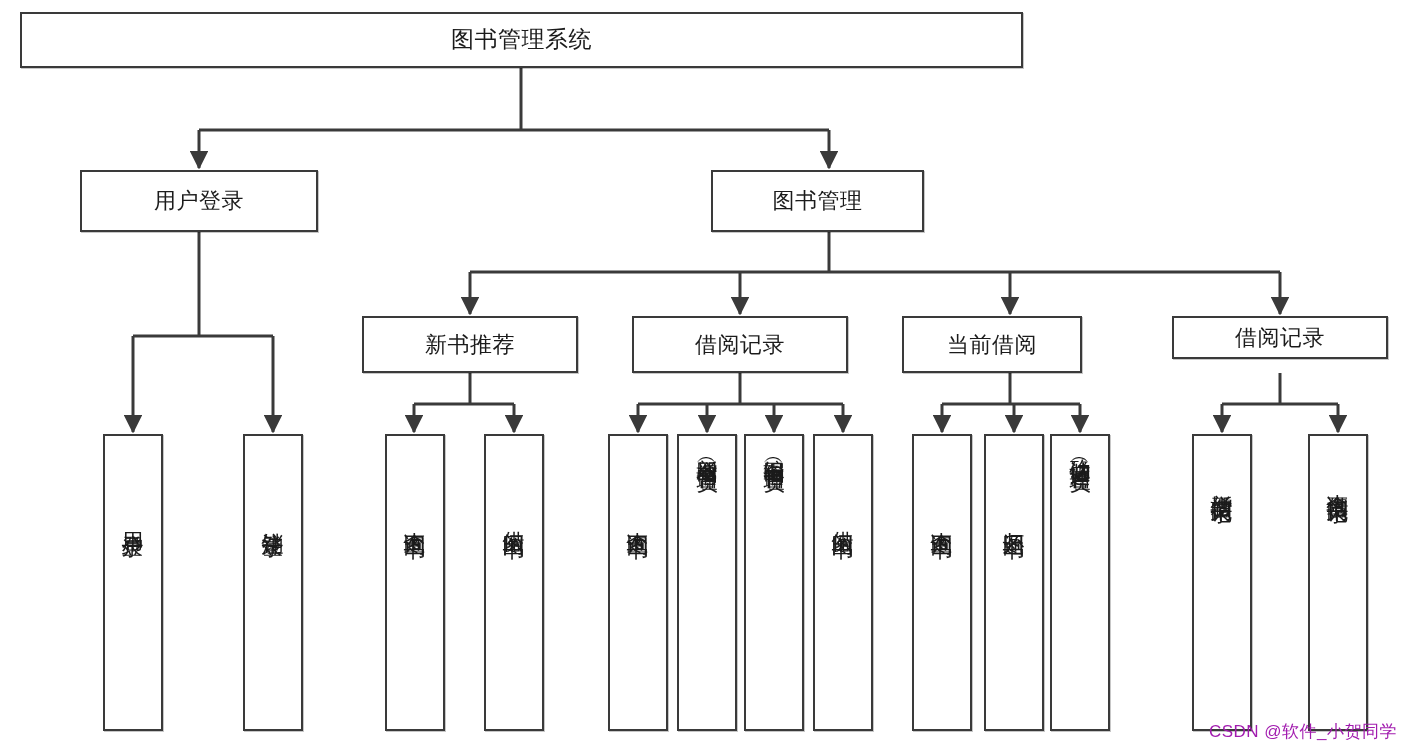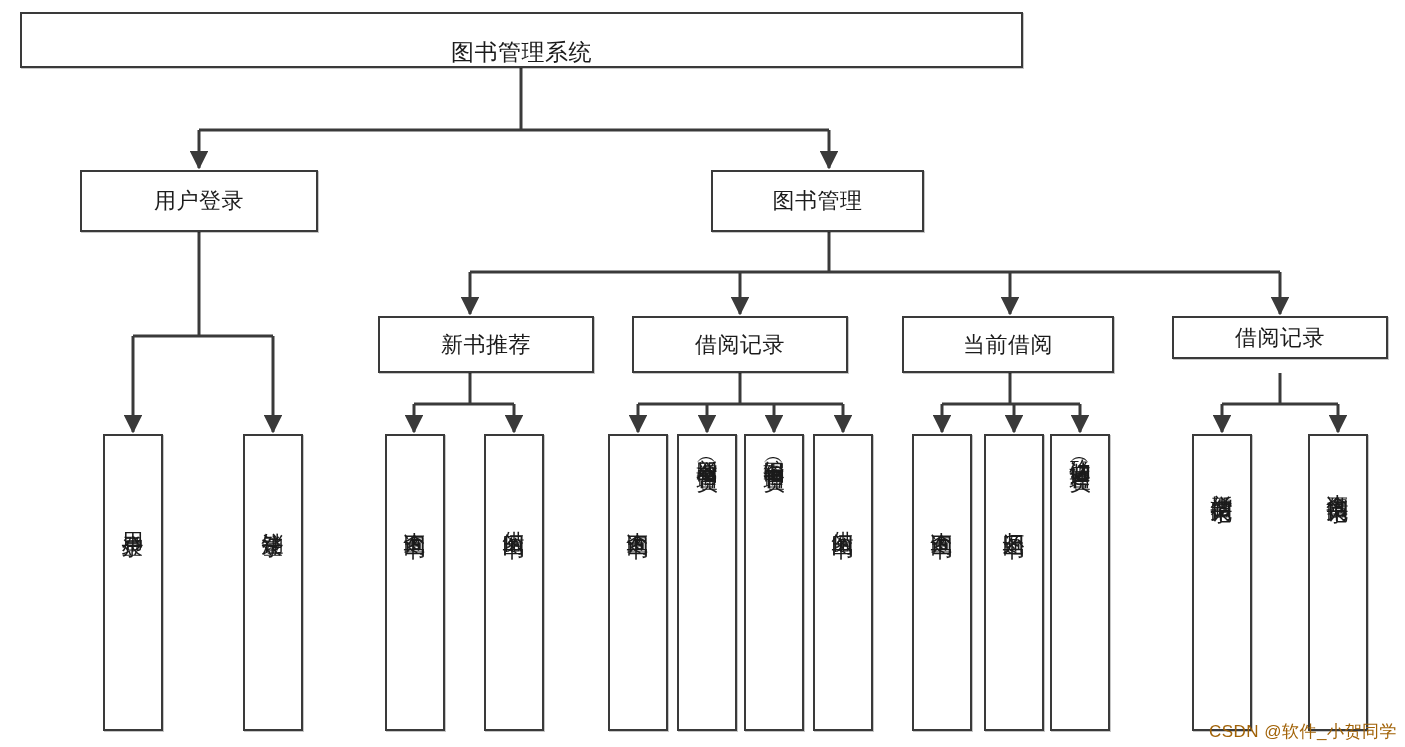--- a/index.html
+++ b/index.html
@@ -64,21 +64,21 @@
     white-space: nowrap;
   }
   .node.vert.tall .label {
     font-size: 21px;
   }
   #watermark {
     position: absolute;
     right: 8px;
     bottom: 4px;
     font-size: 17px;
-    color: #a16207;
+    color: #a21caf;
     letter-spacing: 0.5px;
     white-space: nowrap;
   }
 </style>
 </head>
 <body>
 
 <div id="canvas">
 
   <svg id="links" viewBox="0 0 1405 747" width="1405" height="747" xmlns="http://www.w3.org/2000/svg">
@@ -124,41 +124,41 @@
       <path d="M 1014 404 L 1014 432" marker-end="url(#arrow)"></path>
       <path d="M 1080 404 L 1080 432" marker-end="url(#arrow)"></path>
 
       <path d="M 1280 373 L 1280 404"></path>
       <path d="M 1222 404 L 1338 404"></path>
       <path d="M 1222 404 L 1222 432" marker-end="url(#arrow)"></path>
       <path d="M 1338 404 L 1338 432" marker-end="url(#arrow)"></path>
     </g>
   </svg>
 
-  <div class="node root horiz" style="left:20px; top:12px; width:1003px; height:56px;align-items:flex-end;">
+  <div class="node root horiz" style="left:20px; top:12px; width:1003px; height:56px;">
     <span class="label">图书管理系统</span>
   </div>
 
   <div class="node horiz" style="left:80px; top:170px; width:238px; height:62px;">
     <span class="label">用户登录</span>
   </div>
 
   <div class="node horiz" style="left:711px; top:170px; width:213px; height:62px;">
     <span class="label">图书管理</span>
   </div>
 
-  <div class="node horiz" style="left:378px; top:316px; width:216px; height:57px;">
+  <div class="node horiz" style="left:362px; top:316px; width:216px; height:57px;">
     <span class="label">新书推荐</span>
   </div>
 
   <div class="node horiz" style="left:632px; top:316px; width:216px; height:57px;">
     <span class="label">借阅记录</span>
   </div>
 
-  <div class="node horiz" style="left:902px; top:316px; width:212px; height:57px;">
+  <div class="node horiz" style="left:902px; top:316px; width:180px; height:57px;">
     <span class="label">当前借阅</span>
   </div>
 
   <div class="node horiz" style="left:1172px; top:316px; width:216px; height:43px;">
     <span class="label">借阅记录</span>
   </div>
 
   <div class="node vert" style="left:103px; top:434px; width:60px; height:297px; padding-top:78px;">
     <span class="label">用户登录</span>
   </div>

